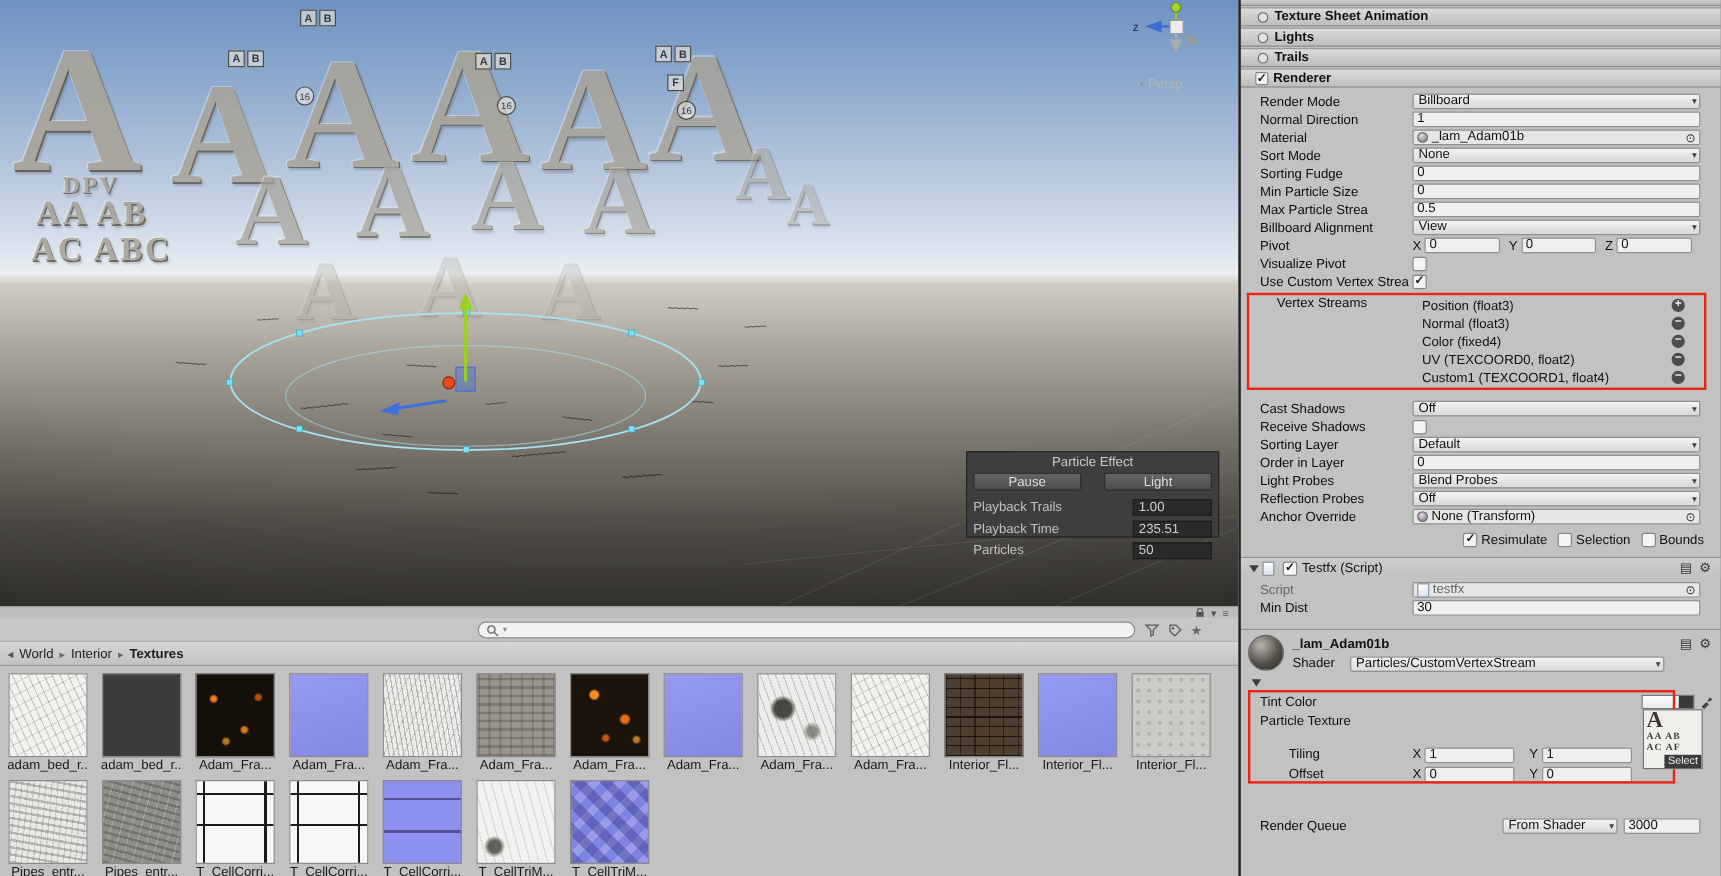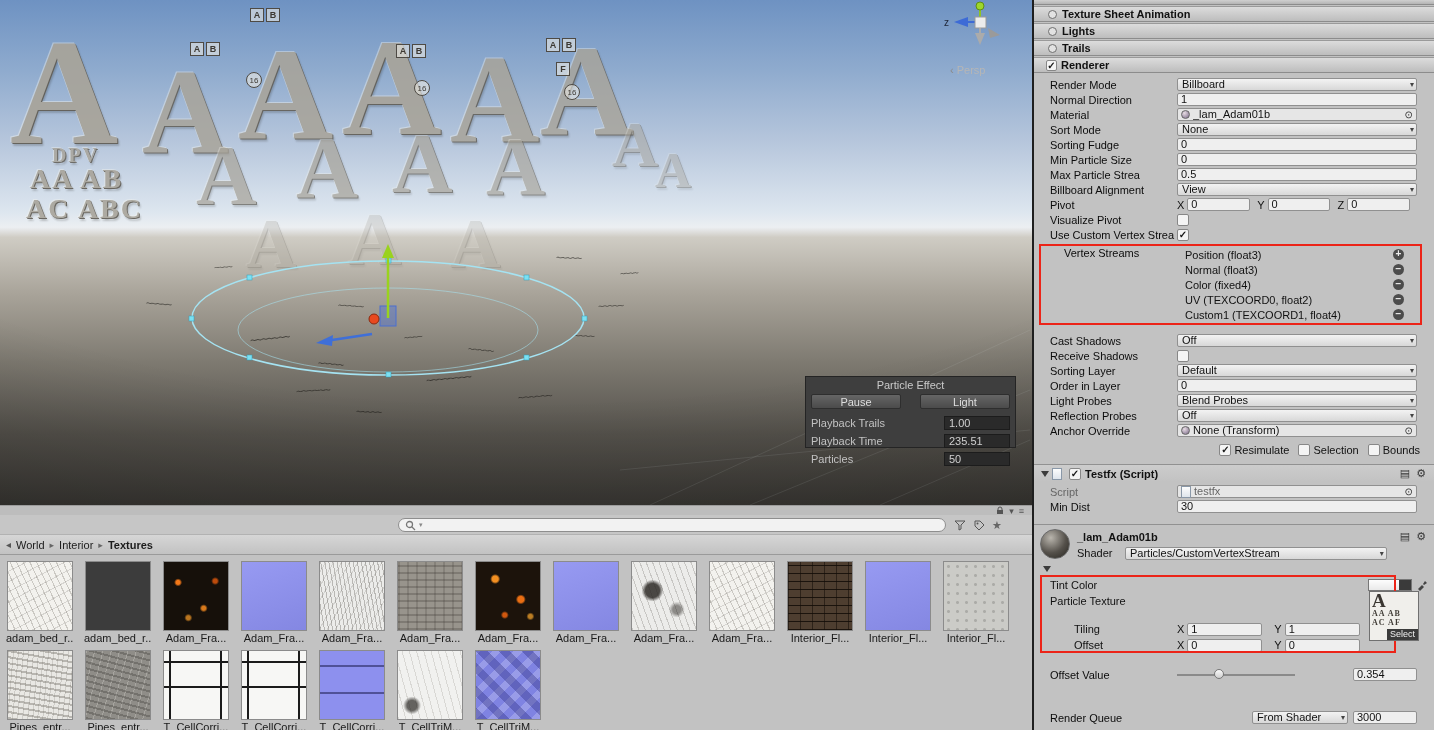--- a/index.html
+++ b/index.html
@@ -93,21 +93,21 @@
 .vslist{flex:1;padding-right:4px}
 .vsitem{display:flex;align-items:center;height:15px}
 .vsitem>span:first-child{flex:1;white-space:nowrap;overflow:hidden}
 .vsbtn{width:11px;height:11px;border-radius:50%;background:#4c4c4c;color:#ececec;text-align:center;line-height:10px;font-size:10px;font-weight:bold;flex:none}
 #rrows2{margin-top:8px}
 #ftoggles{display:flex;justify-content:flex-end;align-items:center;height:16px;padding-right:14px;gap:9px;margin-top:4px}
 .ftog{display:flex;align-items:center;gap:3px}
 .comphdr{display:flex;align-items:center;height:18px;border-top:1px solid #919191;margin-top:6px;padding:0 8px 0 4px;background:linear-gradient(#cccccc,#c2c2c2)}
 .fold{width:0;height:0;border-left:4px solid transparent;border-right:4px solid transparent;border-top:6px solid #3c3c3c;margin:0 3px;flex:none}
 .comphdr .cb{margin:0 4px}
-.comptitle{font-weight:bold;flex:1}
+.comptitle{font-weight:normal;flex:1}
 .hico{color:#3a3a3a;margin-left:6px;font-size:11px}
 #scriptrows .prow:first-child .plabel{color:#666}
 .dis .otxt{color:#666}
 .mathdr{display:flex;margin-top:10px;border-top:1px solid #919191;padding:4px 8px 2px 6px;gap:7px;align-items:flex-start}
 .sphere{width:30px;height:30px;border-radius:50%;background:radial-gradient(circle at 35% 28%,#b9b5ad,#55514b 55%,#26241f);border:1px solid #6a6a6a;flex:none}
 .mcol{flex:1;min-width:0}
 .mtitle{font-weight:bold;height:16px;line-height:16px}
 .shrow{display:flex;align-items:center;height:16px;gap:6px}
 .shlabel{width:42px;flex:none}
 .mathdr .hicons{display:flex;flex:none;padding-top:1px}
@@ -648,29 +648,20 @@
           <span class="tf xf">0</span>
       </div>
       <div id="texthumb">
         <div class="ttA">A</div>
         <div class="ttl">AA AB</div>
         <div class="ttl">AC AF</div>
         <span id="selectbtn">Select</span>
       </div>
     </div>
 
-    <div class="prow mt14">
-      <span class="plabel">Offset Value</span>
-      <span class="slider">
-        <span class="track"></span>
-          <span class="knob" id="sliderThumb" style="left: calc(35.4% - 5px);"></span>
-      </span>
-      <span class="spacer"></span>
-      <span class="tf tfw">0.354</span>
-    </div>
 
     <div class="prow mt16">
       <span class="plabel">Render Queue</span>
       <span class="ctl dd rq-dd" style="flex:0 0 96px">
         <span class="ddt">From Shader</span>
         <span class="ddi">▾</span>
       </span>
       <span class="spacer"></span>
       <span class="tf tfw">3000</span>
     </div>

